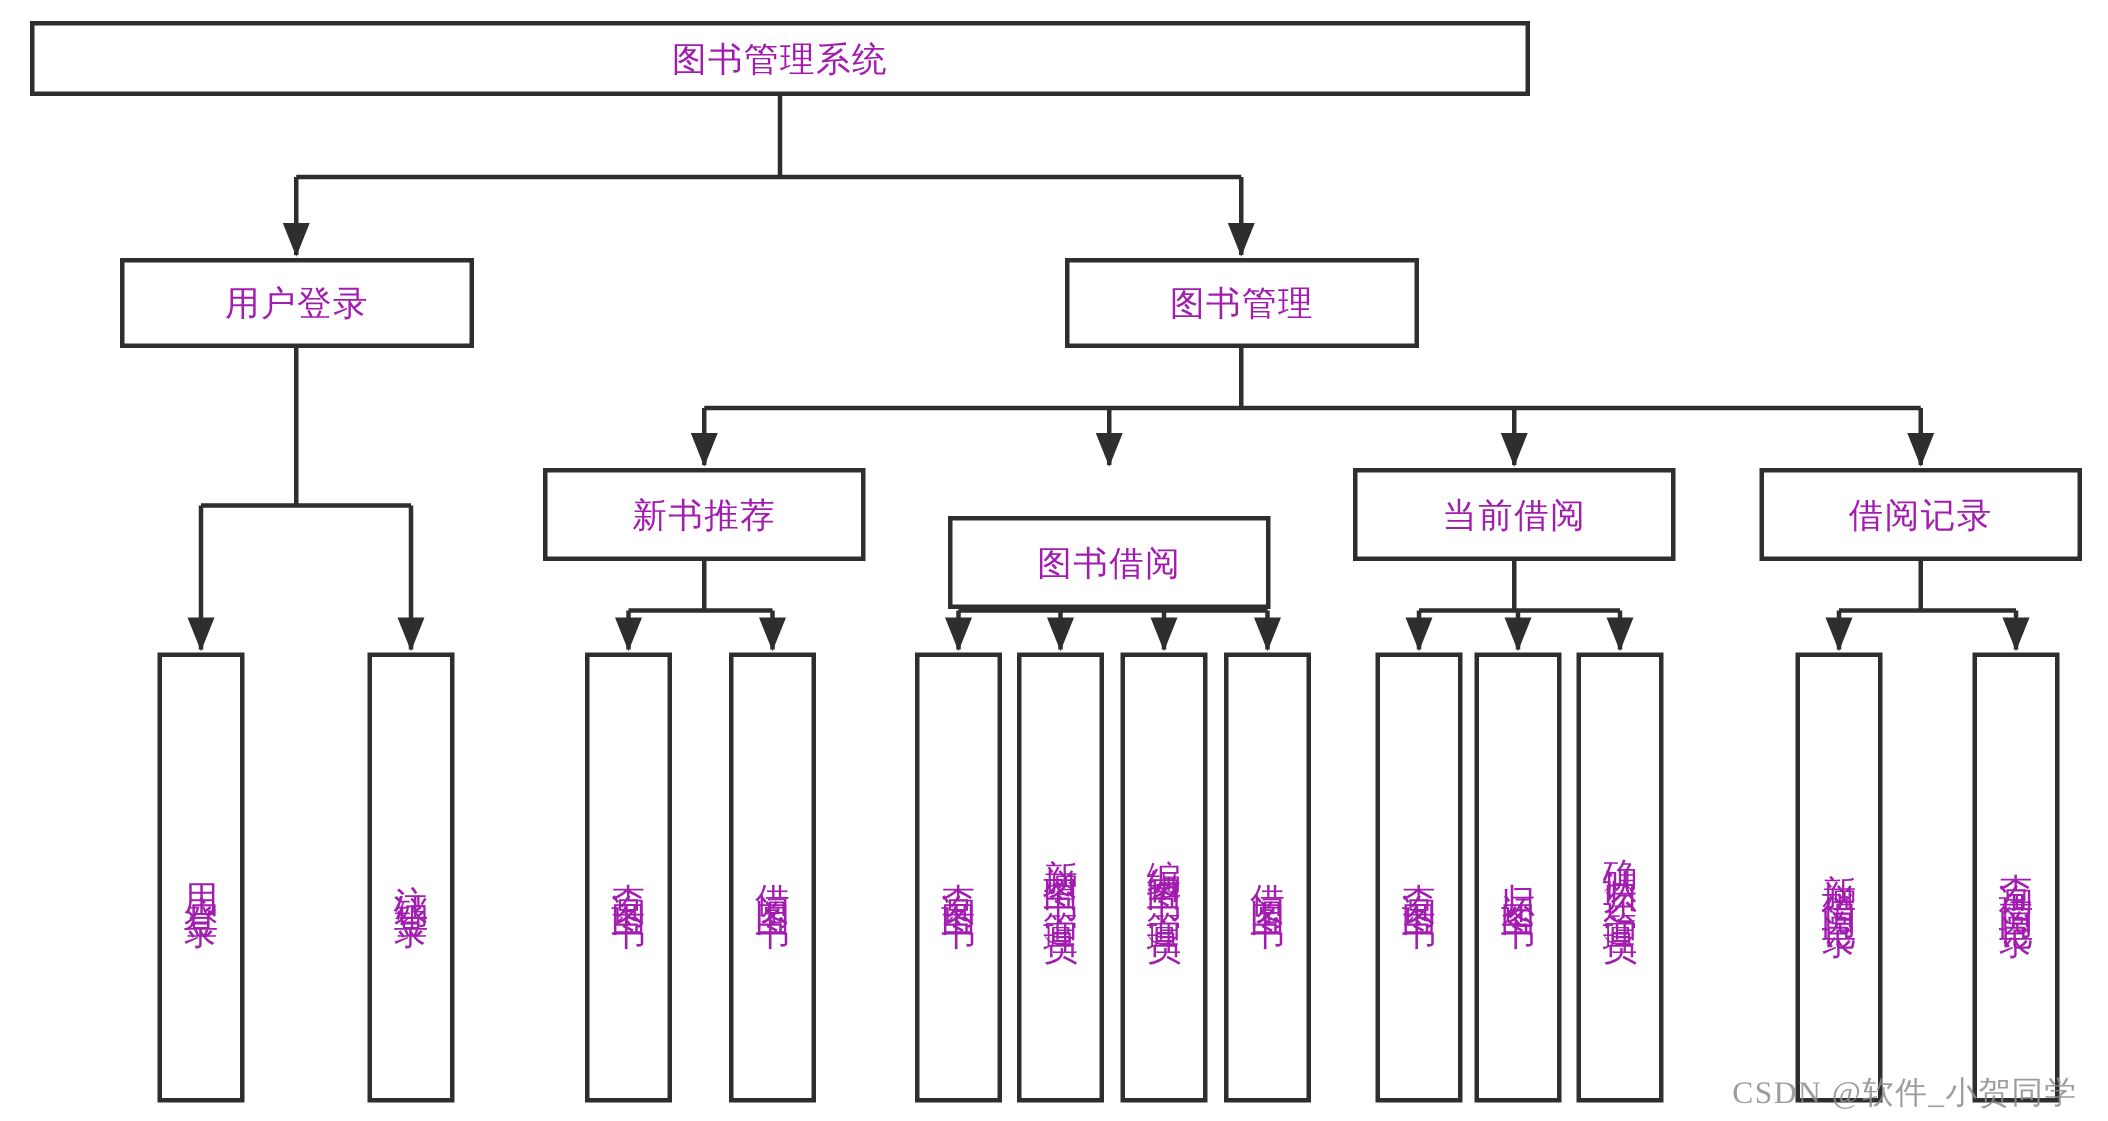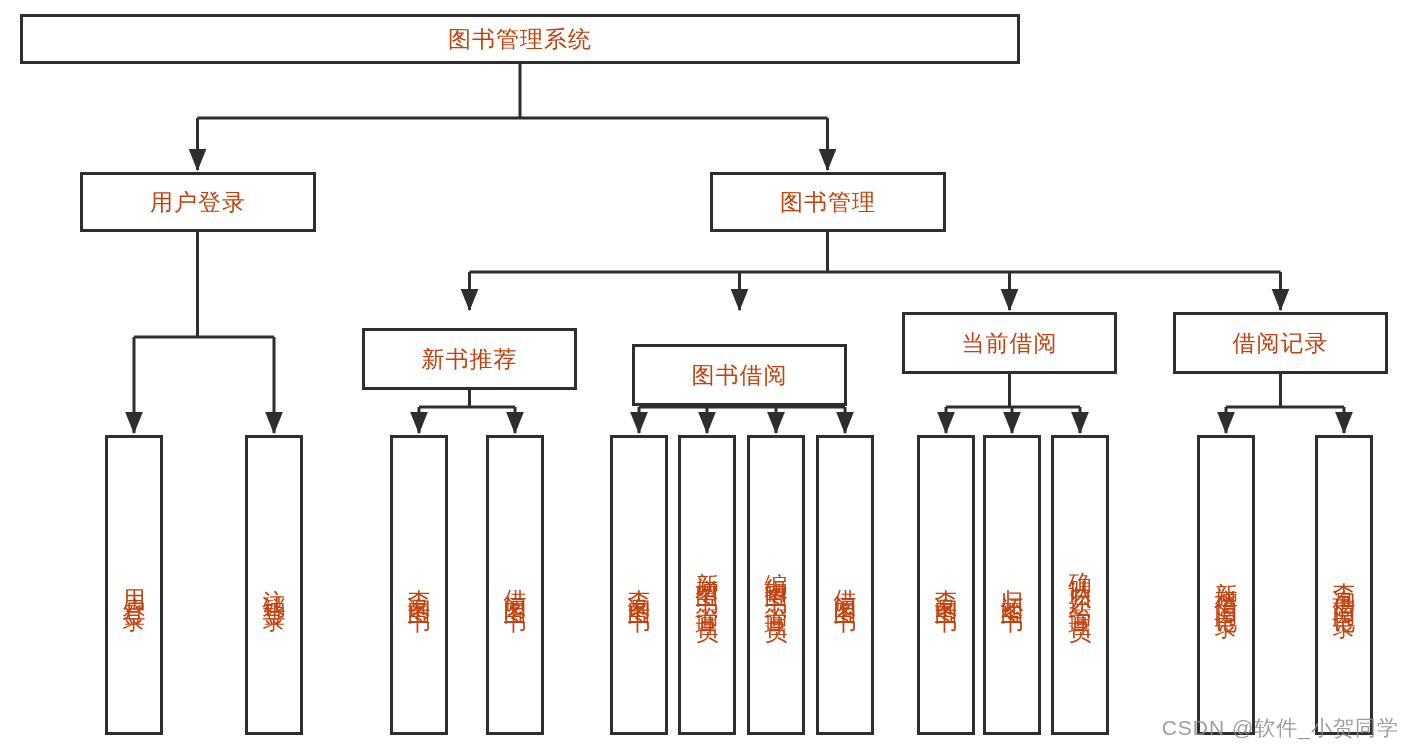--- a/index.html
+++ b/index.html
@@ -21,39 +21,40 @@
     position: absolute;
     box-sizing: border-box;
     background: #ffffff;
     border: 3px solid #2e2e2e;
     display: flex;
     align-items: center;
     justify-content: center;
     z-index: 1;
     font-size: 23px;
     letter-spacing: 1px;
-    color: #c2410c;
+    color: #a21caf;
     text-align: center;
   }
   .vbox {
     writing-mode: vertical-rl;
     text-orientation: mixed;
     letter-spacing: 7px;
     line-height: 1;
     font-size: 23px;
   }
   .watermark {
     position: absolute;
-    right: 6px;
+    right: 20px;
     top: 714px;
     z-index: 2;
     font-size: 21px;
     color: rgba(140,140,140,0.85);
     letter-spacing: 1px;
     white-space: nowrap;
+    font-family: Liberation Serif, serif;
   }
   .wire { stroke: #2e2e2e; stroke-width: 3; fill: none; }
 </style>
 </head>
 <body>
 
 <div id="canvas">
 
   <svg id="wires" width="1405" height="747" viewBox="0 0 1405 747">
     <defs>
@@ -90,21 +91,21 @@
     <line class="wire" marker-end="url(#arw)" x1="1080" y1="407" x2="1080" y2="433"></line>
     <line class="wire" marker-end="url(#arw)" x1="1226" y1="407" x2="1226" y2="433"></line>
     <line class="wire" marker-end="url(#arw)" x1="1344" y1="407" x2="1344" y2="433"></line>
   </svg>
 
   <div class="box" style="left:20px; top:14px; width:1000px; height:50px;">图书管理系统</div>
 
   <div class="box" style="left:80px; top:172px; width:236px; height:60px;">用户登录</div>
   <div class="box" style="left:710px; top:172px; width:236px; height:60px;text-align:right;">图书管理</div>
 
-  <div class="box" style="left:362px; top:312px; width:215px; height:62px;margin-top:16px;">新书推荐</div>
+  <div class="box" style="left:362px; top:312px; width:215px; height:62px;">新书推荐</div>
   <div class="box" style="left:632px; top:312px; width:215px; height:62px;margin-top:32px;">图书借阅</div>
   <div class="box" style="left:902px; top:312px; width:215px; height:62px;font-family:Liberation Serif, serif;">当前借阅</div>
   <div class="box" style="left:1173px; top:312px; width:215px; height:62px;">借阅记录</div>
 
   <div class="box vbox" style="left:105px; top:435px; width:58px; height:300px;">用户登录</div>
   <div class="box vbox" style="left:245px; top:435px; width:58px; height:300px;">注销登录</div>
 
   <div class="box vbox" style="left:390px; top:435px; width:58px; height:300px;">查询图书</div>
   <div class="box vbox" style="left:486px; top:435px; width:58px; height:300px;">借阅图书</div>
 

